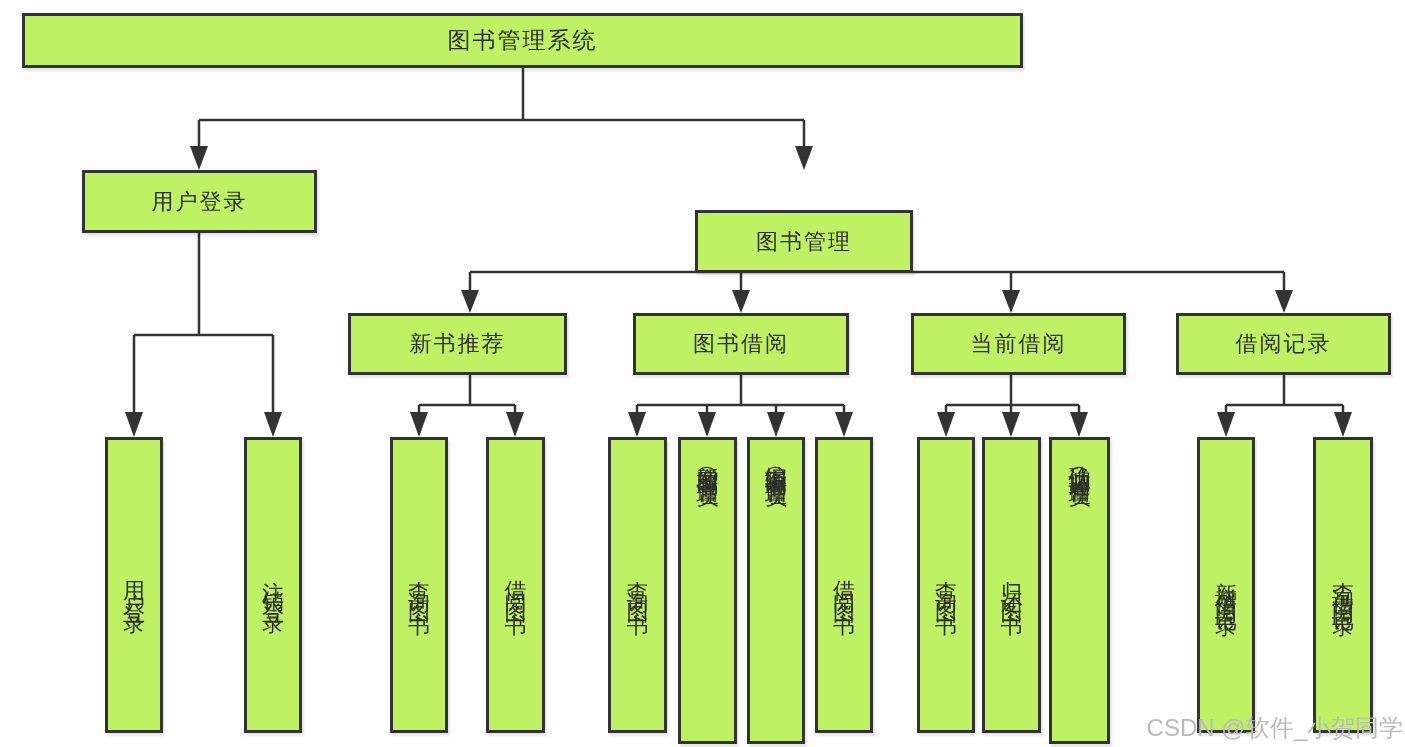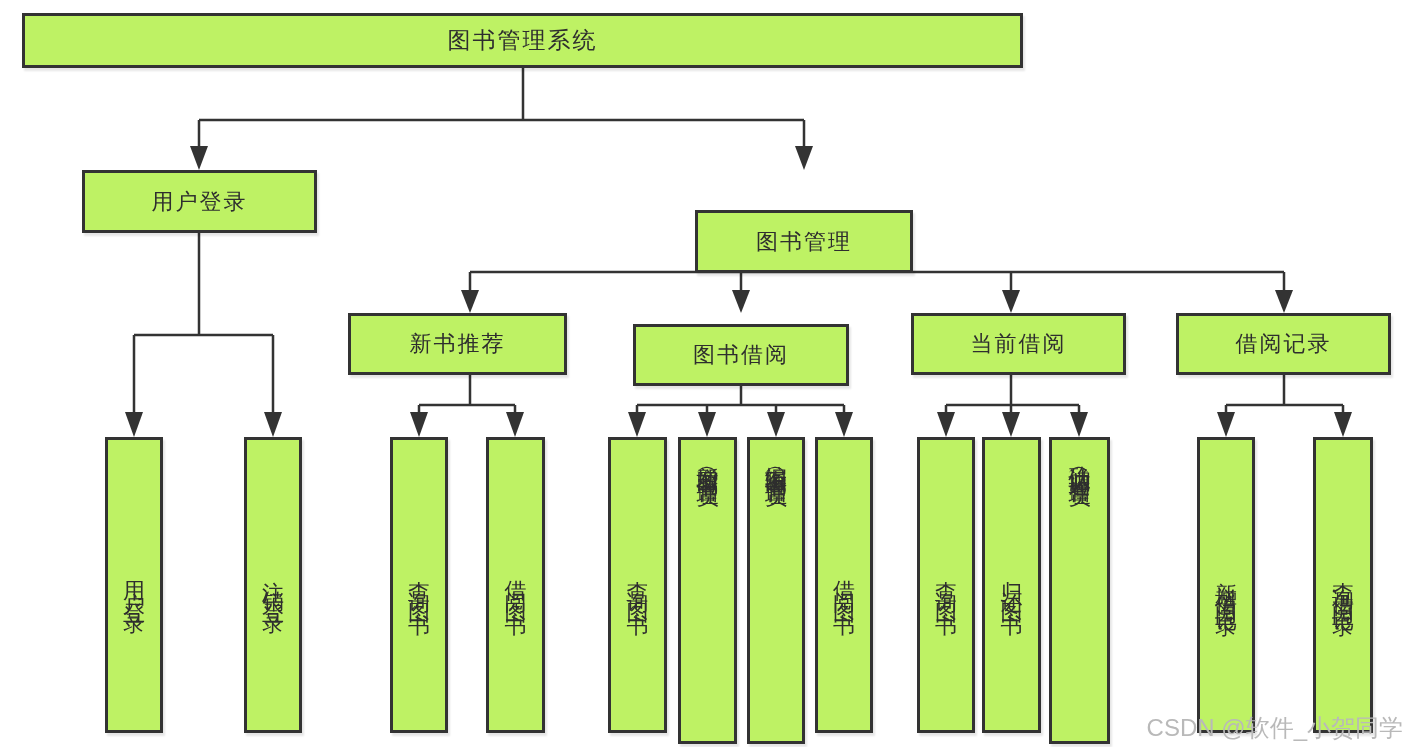--- a/index.html
+++ b/index.html
@@ -94,21 +94,21 @@
       <polygon points="1334,412 1352,412 1343,437"></polygon>
     </g>
   </svg>
 
   <div class="box" style="left:22px;top:13px;width:1001px;height:55px;font-size:23px;">图书管理系统</div>
 
   <div class="box" style="left:82px;top:170px;width:235px;height:63px;">用户登录</div>
   <div class="box" style="left:695px;top:170px;width:218px;height:63px;margin-top:40px;">图书管理</div>
 
   <div class="box" style="left:348px;top:313px;width:219px;height:62px;">新书推荐</div>
-  <div class="box" style="left:633px;top:324px;width:216px;height:62px;">图书借阅</div>
+  <div class="box" style="left:633px;top:313px;width:216px;height:62px;">图书借阅</div>
   <div class="box" style="left:903px;top:313px;width:215px;height:62px;margin-left:8px;">当前借阅</div>
   <div class="box" style="left:1176px;top:313px;width:215px;height:62px;">借阅记录</div>
 
   <div class="box vbox" style="left:105px;top:437px;width:58px;height:296px;">用户登录</div>
   <div class="box vbox" style="left:244px;top:437px;width:58px;height:296px;">注销登录</div>
 
   <div class="box vbox" style="left:390px;top:437px;width:58px;height:296px;">查询图书</div>
   <div class="box vbox" style="left:486px;top:437px;width:59px;height:296px;">借阅图书</div>
 
   <div class="box vbox" style="left:608px;top:437px;width:59px;height:296px;">查询图书</div>

